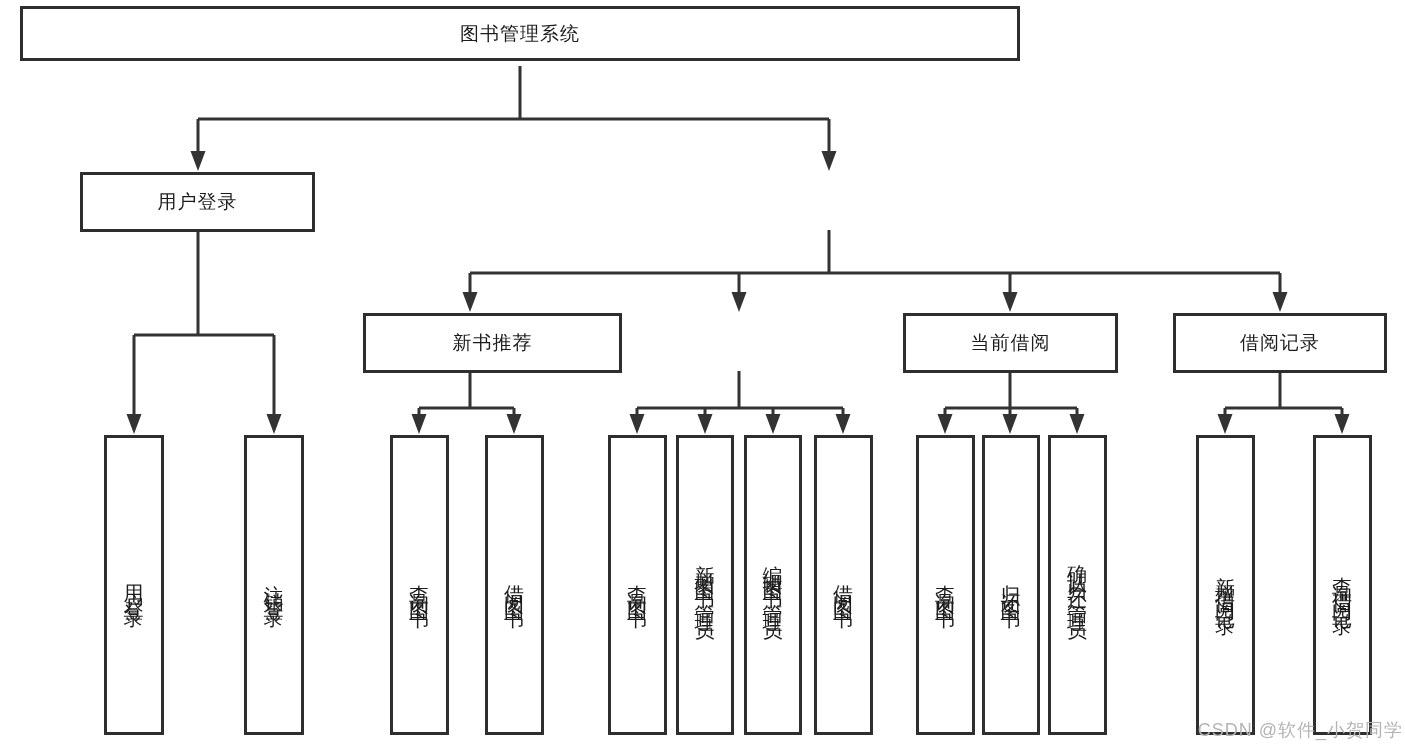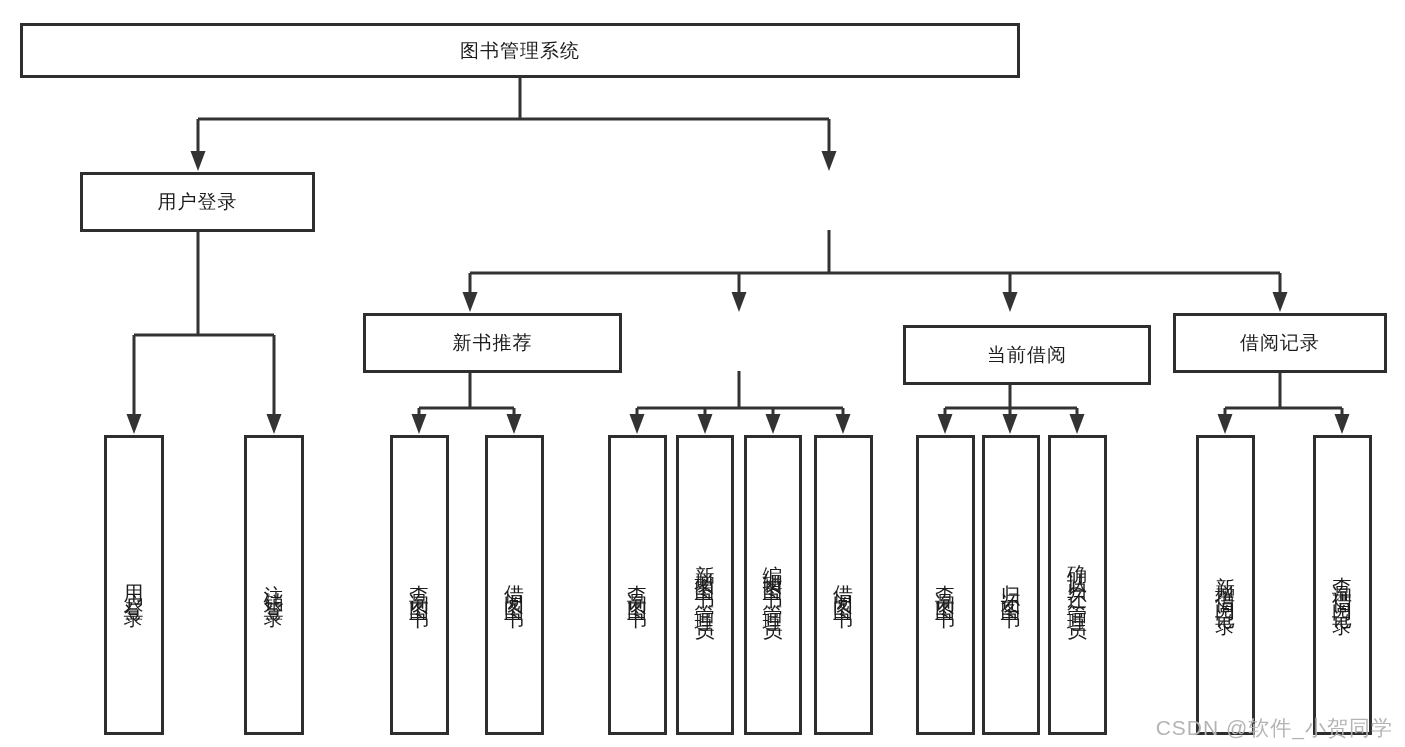--- a/index.html
+++ b/index.html
@@ -20,22 +20,22 @@
     display:flex; align-items:center; justify-content:center;
     z-index:2;
   }
   .vbox span {
     writing-mode:vertical-rl; text-orientation:mixed;
     font-size:20px; letter-spacing:8px; line-height:1;
     color:#1c1c1c;
   }
   svg.wires { position:absolute; left:0; top:0; z-index:1; pointer-events:none; }
   .watermark {
-    position:absolute; right:12px; bottom:5px;
-    font-size:21px; color:#b4b4b4; letter-spacing:1px;
+    position:absolute; right:2px; bottom:5px;
+    font-size:18px; color:#b4b4b4; letter-spacing:1px;
     z-index:3; white-space:nowrap;margin-top:40px;
   }
 </style>
 </head>
 <body>
 
 <div class="canvas">
 
   <svg class="wires" width="1405" height="747" viewBox="0 0 1405 747">
     <path fill="none" stroke="#333333" stroke-width="3" d="M520 66 V119 M198 119 H829 M198 119 V153 M829 119 V153
@@ -50,26 +50,26 @@
          M462.5 292 L477.5 292 L470 312 Z M731.5 292 L746.5 292 L739 312 Z
          M1002.5 292 L1017.5 292 L1010 312 Z M1272.5 292 L1287.5 292 L1280 312 Z
          M411.5 414 L426.5 414 L419 434 Z M506.5 414 L521.5 414 L514 434 Z
          M629.5 414 L644.5 414 L637 434 Z M697.5 414 L712.5 414 L705 434 Z
          M765.5 414 L780.5 414 L773 434 Z M835.5 414 L850.5 414 L843 434 Z
          M937.5 414 L952.5 414 L945 434 Z M1002.5 414 L1017.5 414 L1010 434 Z
          M1069.5 414 L1084.5 414 L1077 434 Z M1217.5 414 L1232.5 414 L1225 434 Z
          M1334.5 414 L1349.5 414 L1342 434 Z"></path>
   </svg>
 
-  <div class="hbox" style="left:20px;top:23px;width:1000px;height:55px">图书管理系统</div>
+  <div class="hbox" style="left:20px;top:6px;width:1000px;height:55px">图书管理系统</div>
 
   <div class="hbox" style="left:80px;top:172px;width:235px;height:60px">用户登录</div>
 
   <div class="hbox" style="left:363px;top:313px;width:259px;height:60px">新书推荐</div>
-  <div class="hbox" style="left:903px;top:325px;width:248px;height:60px">当前借阅</div>
+  <div class="hbox" style="left:903px;top:313px;width:215px;height:60px">当前借阅</div>
   <div class="hbox" style="left:1173px;top:313px;width:214px;height:60px">借阅记录</div>
 
   <div class="vbox" style="left:104px;top:435px;width:60px;height:300px">
     <span>用户登录</span>
   </div>
   <div class="vbox" style="left:244px;top:435px;width:60px;height:300px">
     <span>注销登录</span>
   </div>
 
   <div class="vbox" style="left:390px;top:435px;width:59px;height:300px">

